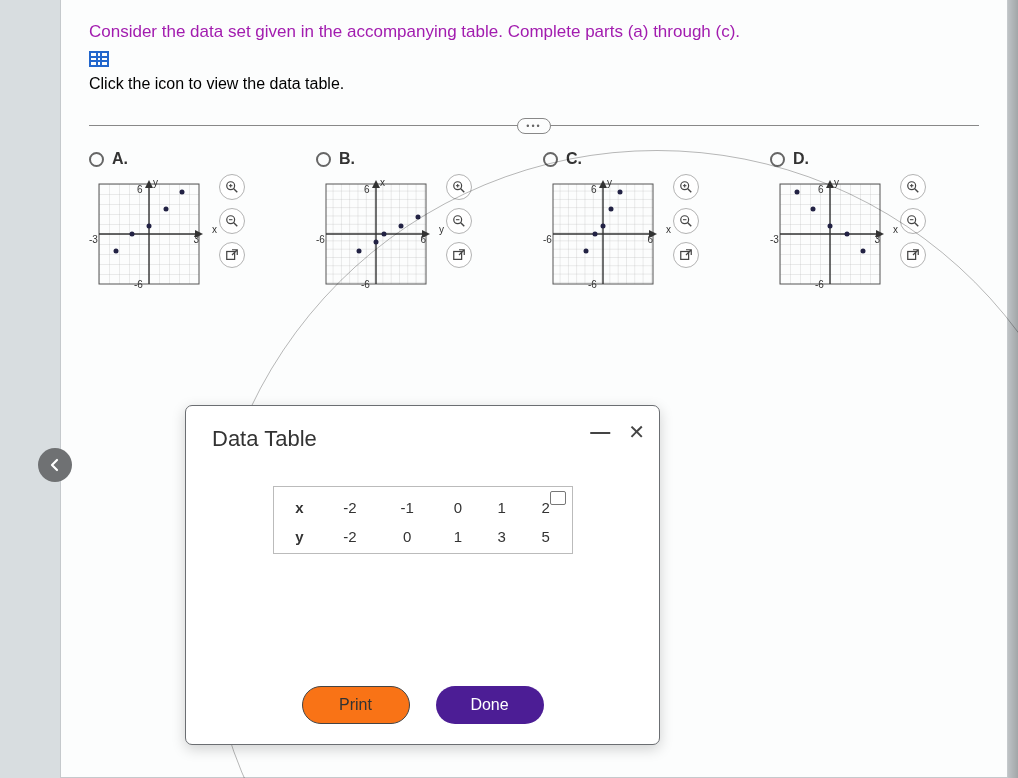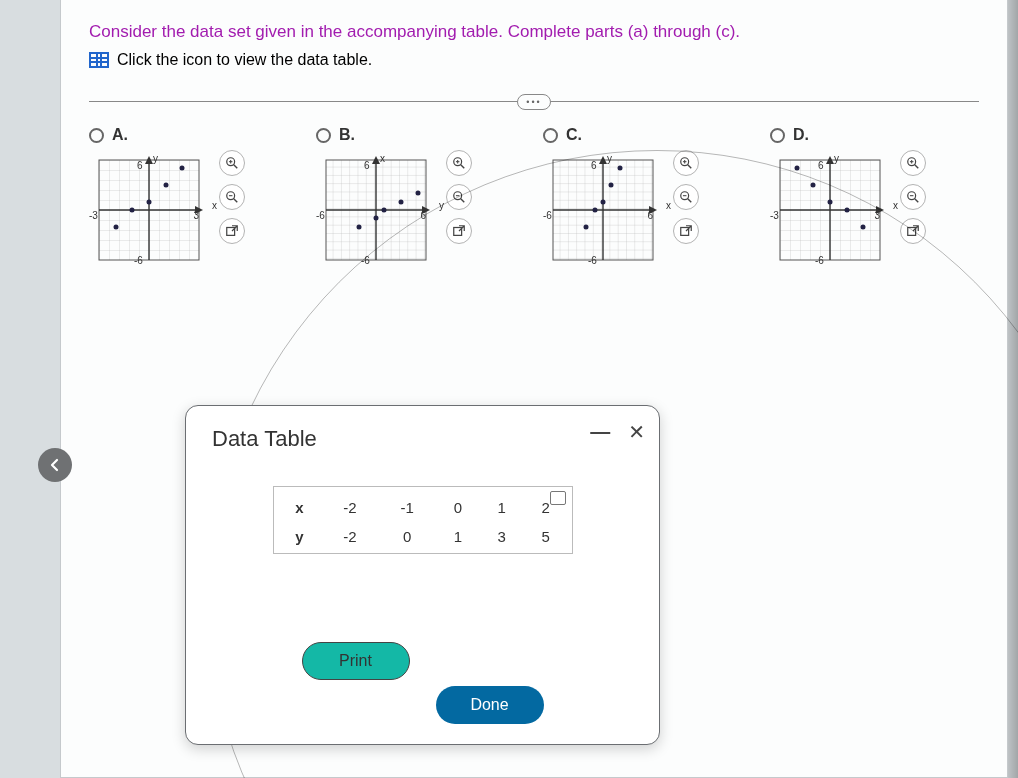--- a/index.html
+++ b/index.html
@@ -25,23 +25,24 @@
     height: 6px;
     background: #0b3a8a;
   }
   .question-text {
     font-size: 17px;
     color: #a21caf;
     line-height: 1.6;
   }
   .sub-row {
     display: flex;
-    align-items: center;
+    align-items: flex-start;
     gap: 8px;
     margin-top: 6px;
+    flex-direction: column;
   }
   .table-icon {
     width: 20px; height: 16px;
     border: 2px solid #2266cc;
     background:
       linear-gradient(#2266cc,#2266cc) 0 33%/100% 2px no-repeat,
       linear-gradient(#2266cc,#2266cc) 0 66%/100% 2px no-repeat,
       linear-gradient(#2266cc,#2266cc) 33% 0/2px 100% no-repeat,
       linear-gradient(#2266cc,#2266cc) 66% 0/2px 100% no-repeat;
   }
@@ -123,21 +124,21 @@
   .tool-btn svg { width: 14px; height: 14px; }
   
   .modal {
     position: absolute;
     left: 185px;
     top: 405px;
     width: 475px;
     height: 340px;
     background: #fff;
     border: 1px solid #6b6e72;
-    border-radius: 13px;
+    border-radius: 7px;
     box-shadow: 0 4px 14px rgba(0,0,0,0.18);
     padding: 20px 26px 18px;
   }
   .modal-title {
     font-size: 22px;
     color: #333;
   }
   .modal-controls {
     position: absolute;
     right: 14px; top: 14px;
@@ -182,28 +183,27 @@
   .btn-pill {
     min-width: 108px;
     height: 38px;
     border-radius: 20px;
     display: flex;
     align-items: center;
     justify-content: center;
     font-size: 16px;
   }
   .btn-print {
-    background: #14b8a6;
+    background: #f97316;
     border: 1.5px solid #444;
     color: #333;
   }
   .btn-done {
-    background: #0369a1;
+    background: #4c1d95;
     color: #fff;
-    margin-top: 44px;
   }
   .nav-badge {
     position: absolute;
     left: 38px; top: 448px;
     width: 34px; height: 34px;
     border-radius: 50%;
     background: #6f7173;
     display: flex;
     align-items: center;
     justify-content: center;

